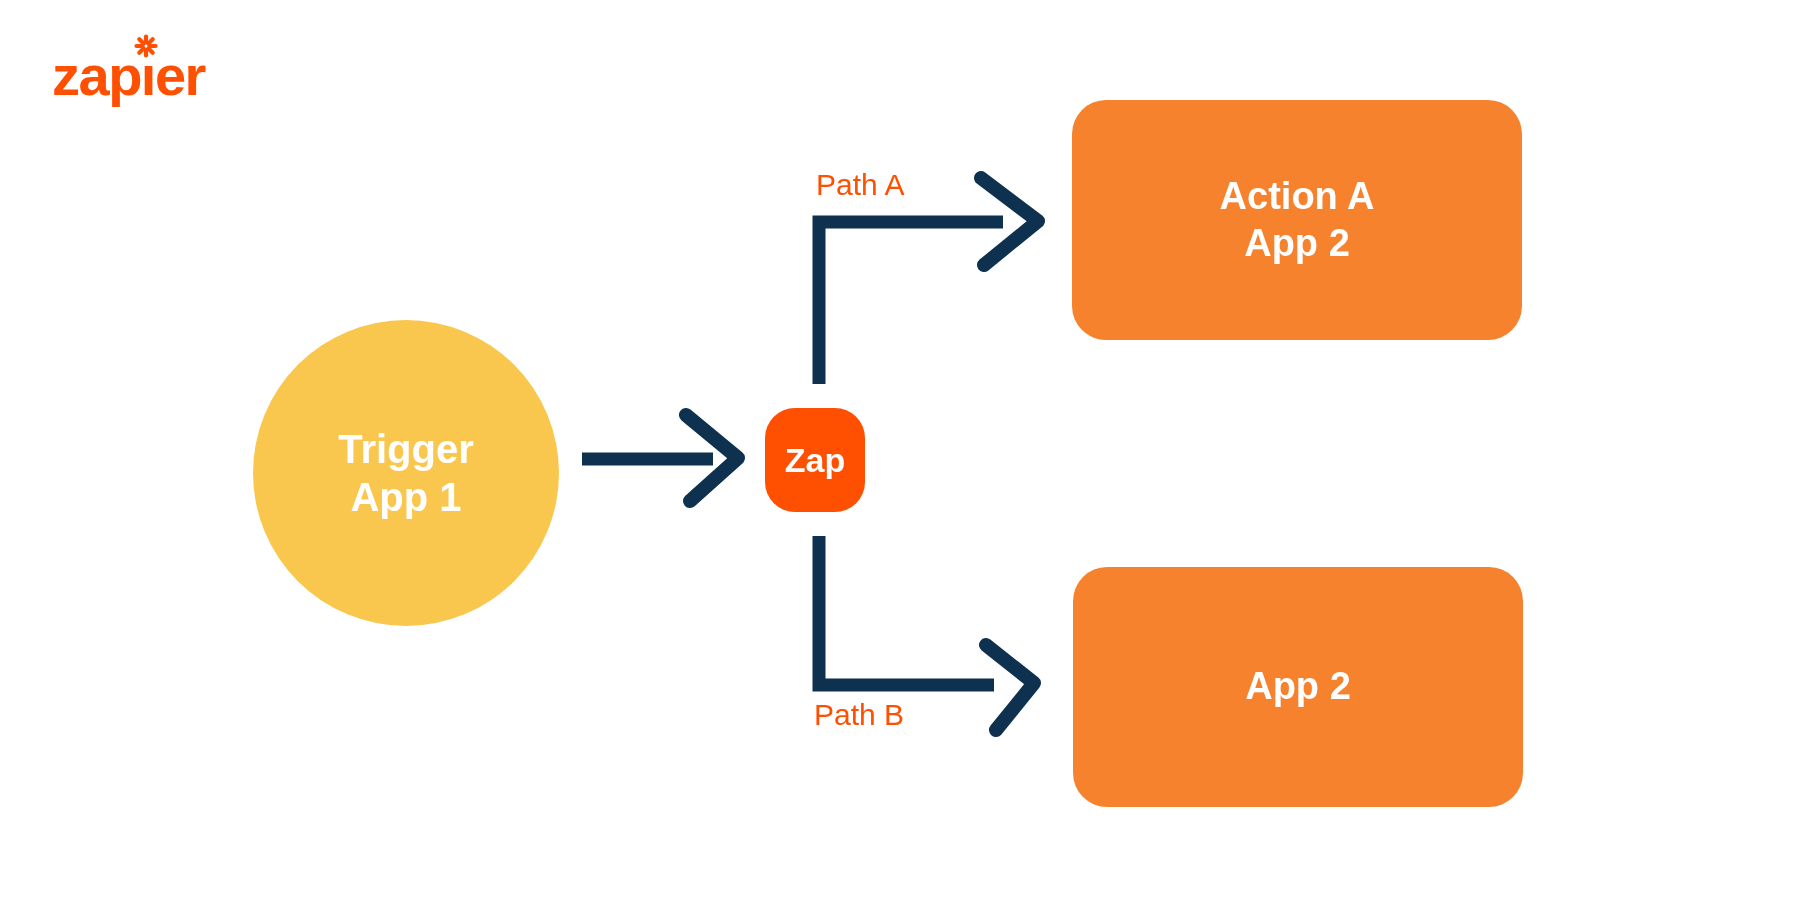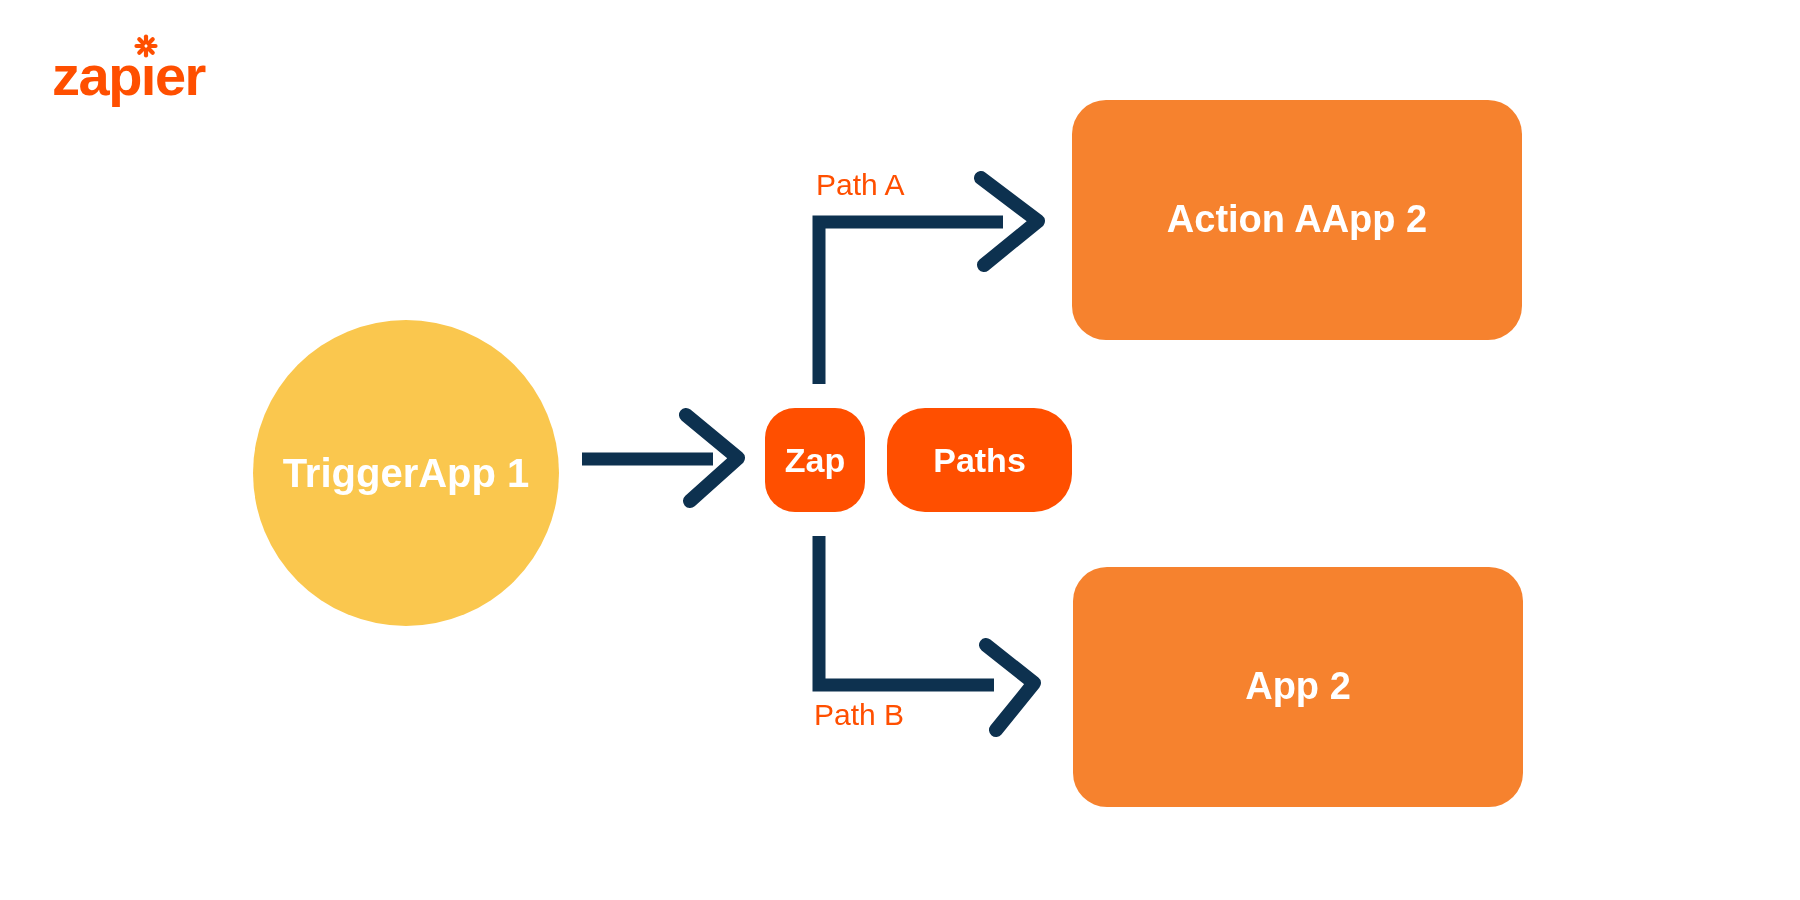--- a/index.html
+++ b/index.html
@@ -20,21 +20,21 @@
   .logo-text{margin-top:14px;font-size:56px;font-weight:bold;letter-spacing:-1.5px;
              color:var(--brand-orange);line-height:1;}
   .logo-asterisk{position:absolute;left:82px;top:0;width:24px;height:24px;}
 
   
   .arrows{position:absolute;inset:0;z-index:1;}
   .arrow-line{stroke:var(--arrow-navy);stroke-width:13;fill:none;stroke-linecap:butt;stroke-linejoin:miter;}
   .arrow-head{stroke:var(--arrow-navy);stroke-width:14;fill:none;stroke-linecap:round;stroke-linejoin:round;}
 
   
-  .node{position:absolute;display:flex;flex-direction:row;align-items:center;
+  .node{position:absolute;display:flex;flex-direction:column;align-items:center;
         justify-content:center;color:var(--text-white);font-weight:bold;text-align:center;z-index:2;}
 
   .trigger-circle{left:253px;top:320px;width:306px;height:306px;border-radius:50%;
                   background:var(--trigger-yellow);font-size:40px;line-height:1.2;}
 
   .zap-node{left:765px;top:408px;width:100px;height:104px;border-radius:30px;
             background:var(--brand-orange);font-size:34px;}
 
   .paths-node{left:887px;top:408px;width:185px;height:104px;border-radius:38px;
               background:var(--brand-orange);font-size:34px;}
@@ -90,23 +90,20 @@
 
   <div class="node trigger-circle">
     <div>Trigger</div>
     <div>App 1</div>
   </div>
 
   <div class="node zap-node">
     <div>Zap</div>
   </div>
 
-  <div class="node paths-node">
-    <div>Paths</div>
-  </div>
 
   <div class="node action-box action-a">
     <div>Action A</div>
     <div>App 2</div>
   </div>
 
   <div class="node action-box action-b">
     <div>App 2</div>
   </div>
 

